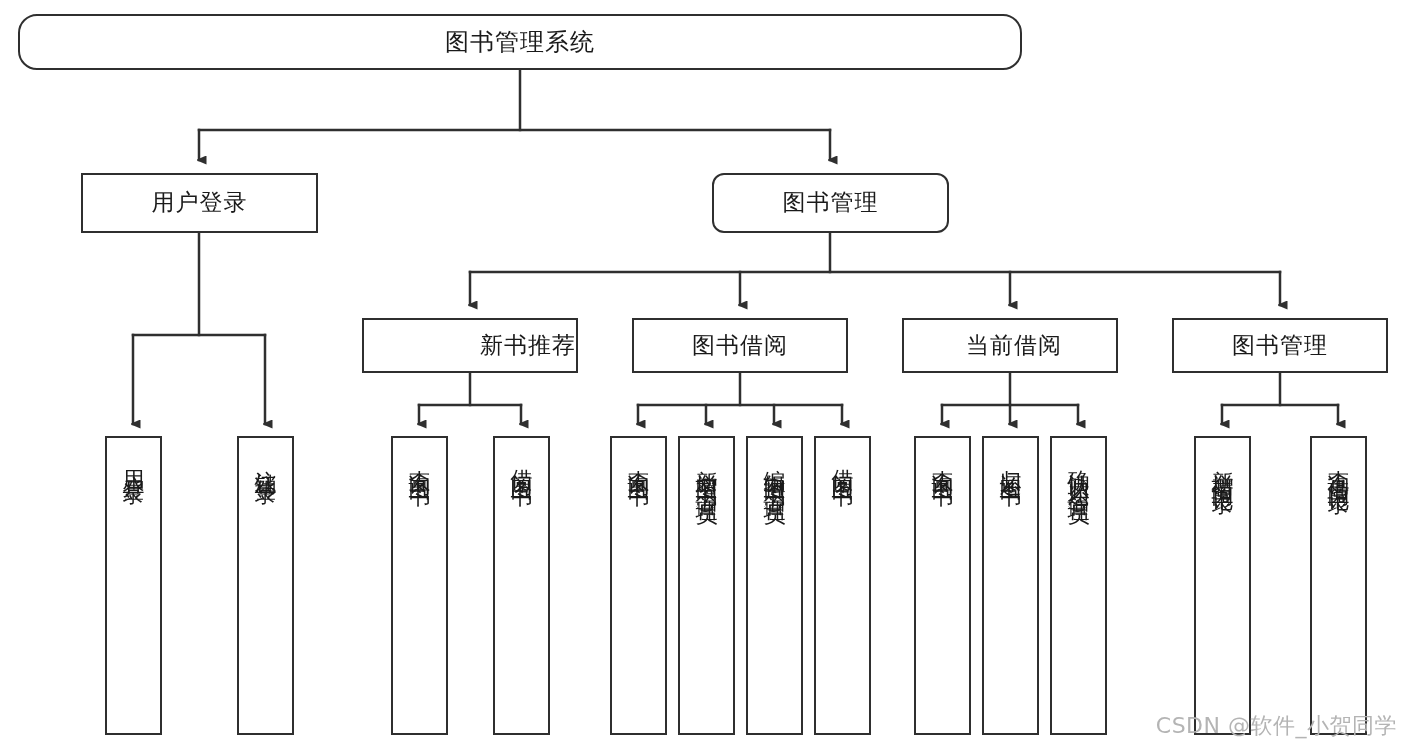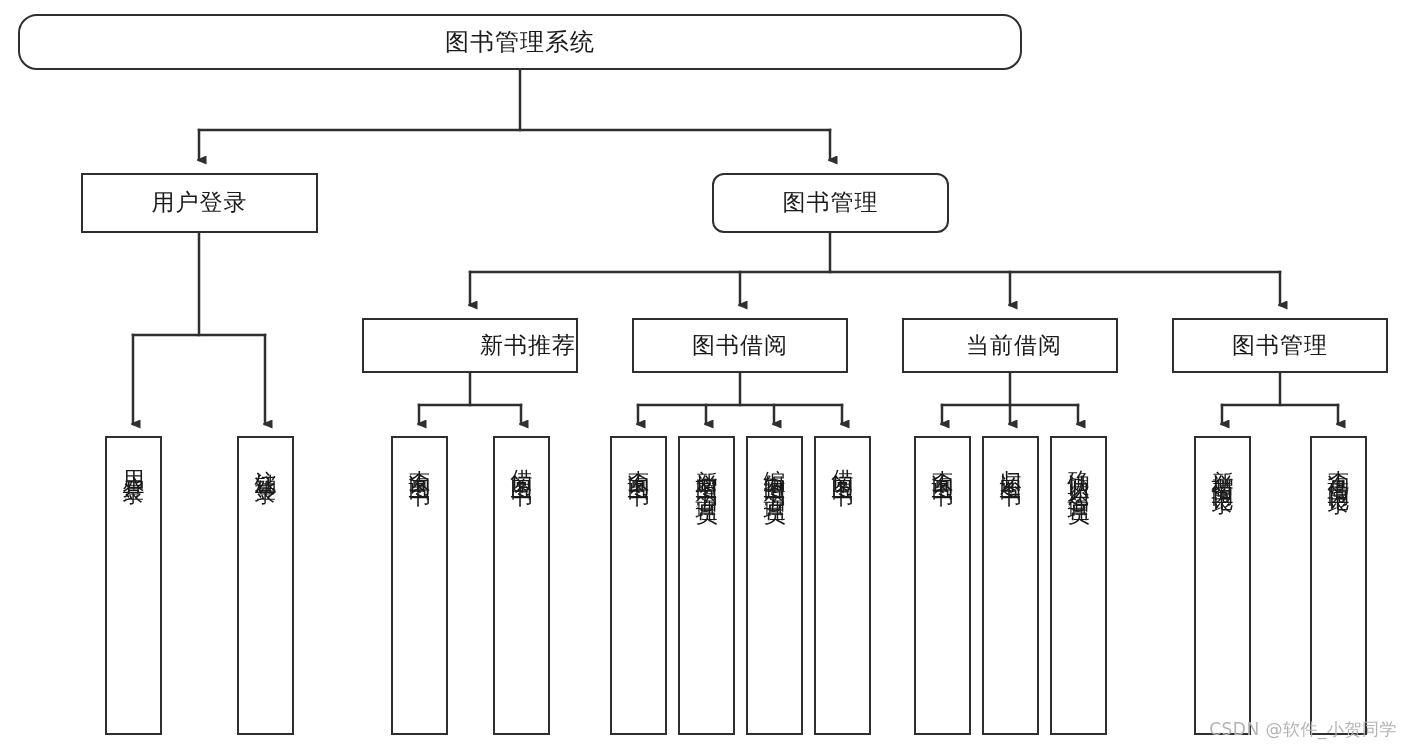--- a/index.html
+++ b/index.html
@@ -56,21 +56,21 @@
     text-orientation: upright;
     letter-spacing: 5px;
     line-height: 1.0;
     white-space: nowrap;
     display: block;
   }
   .watermark {
     position: absolute;
     right: 8px;
     bottom: 6px;
-    font-size: 17px;
+    font-size: 22px;
     color: #b4b4b4;
     letter-spacing: 0.5px;
     white-space: nowrap;
     user-select: none;
   }
 </style>
 </head>
 <body>
 
 <div id="canvas">

